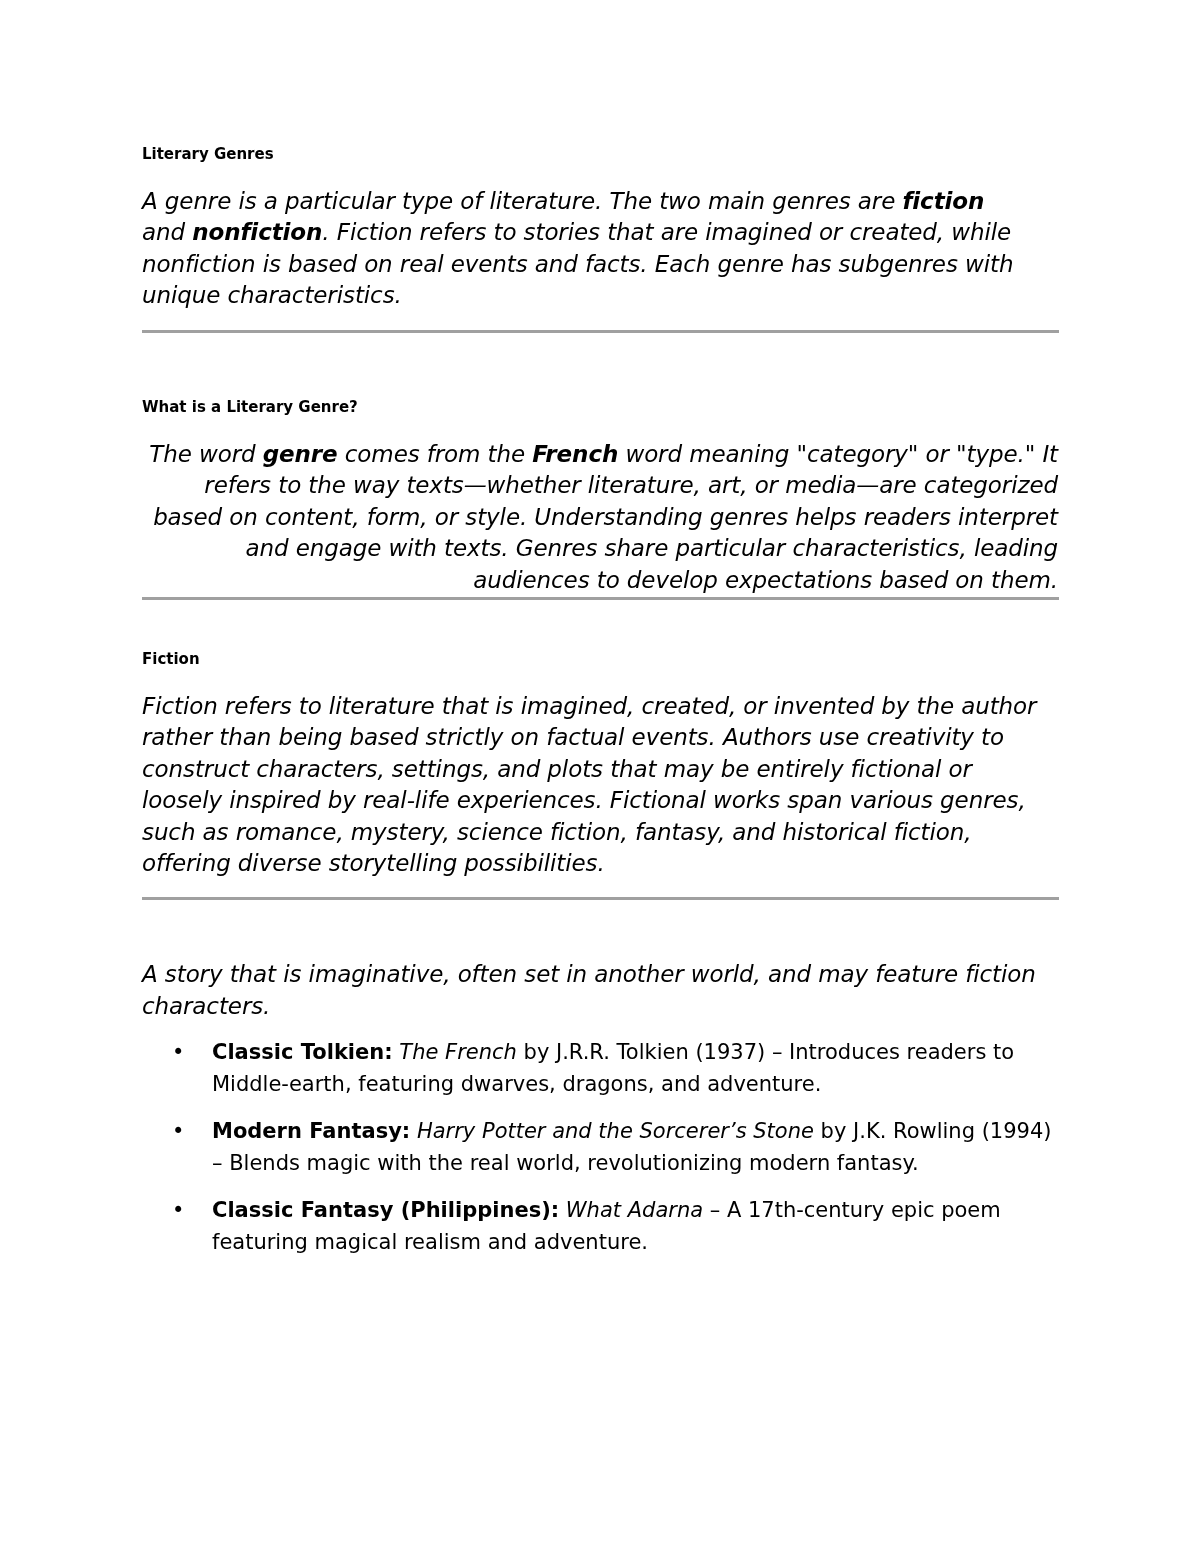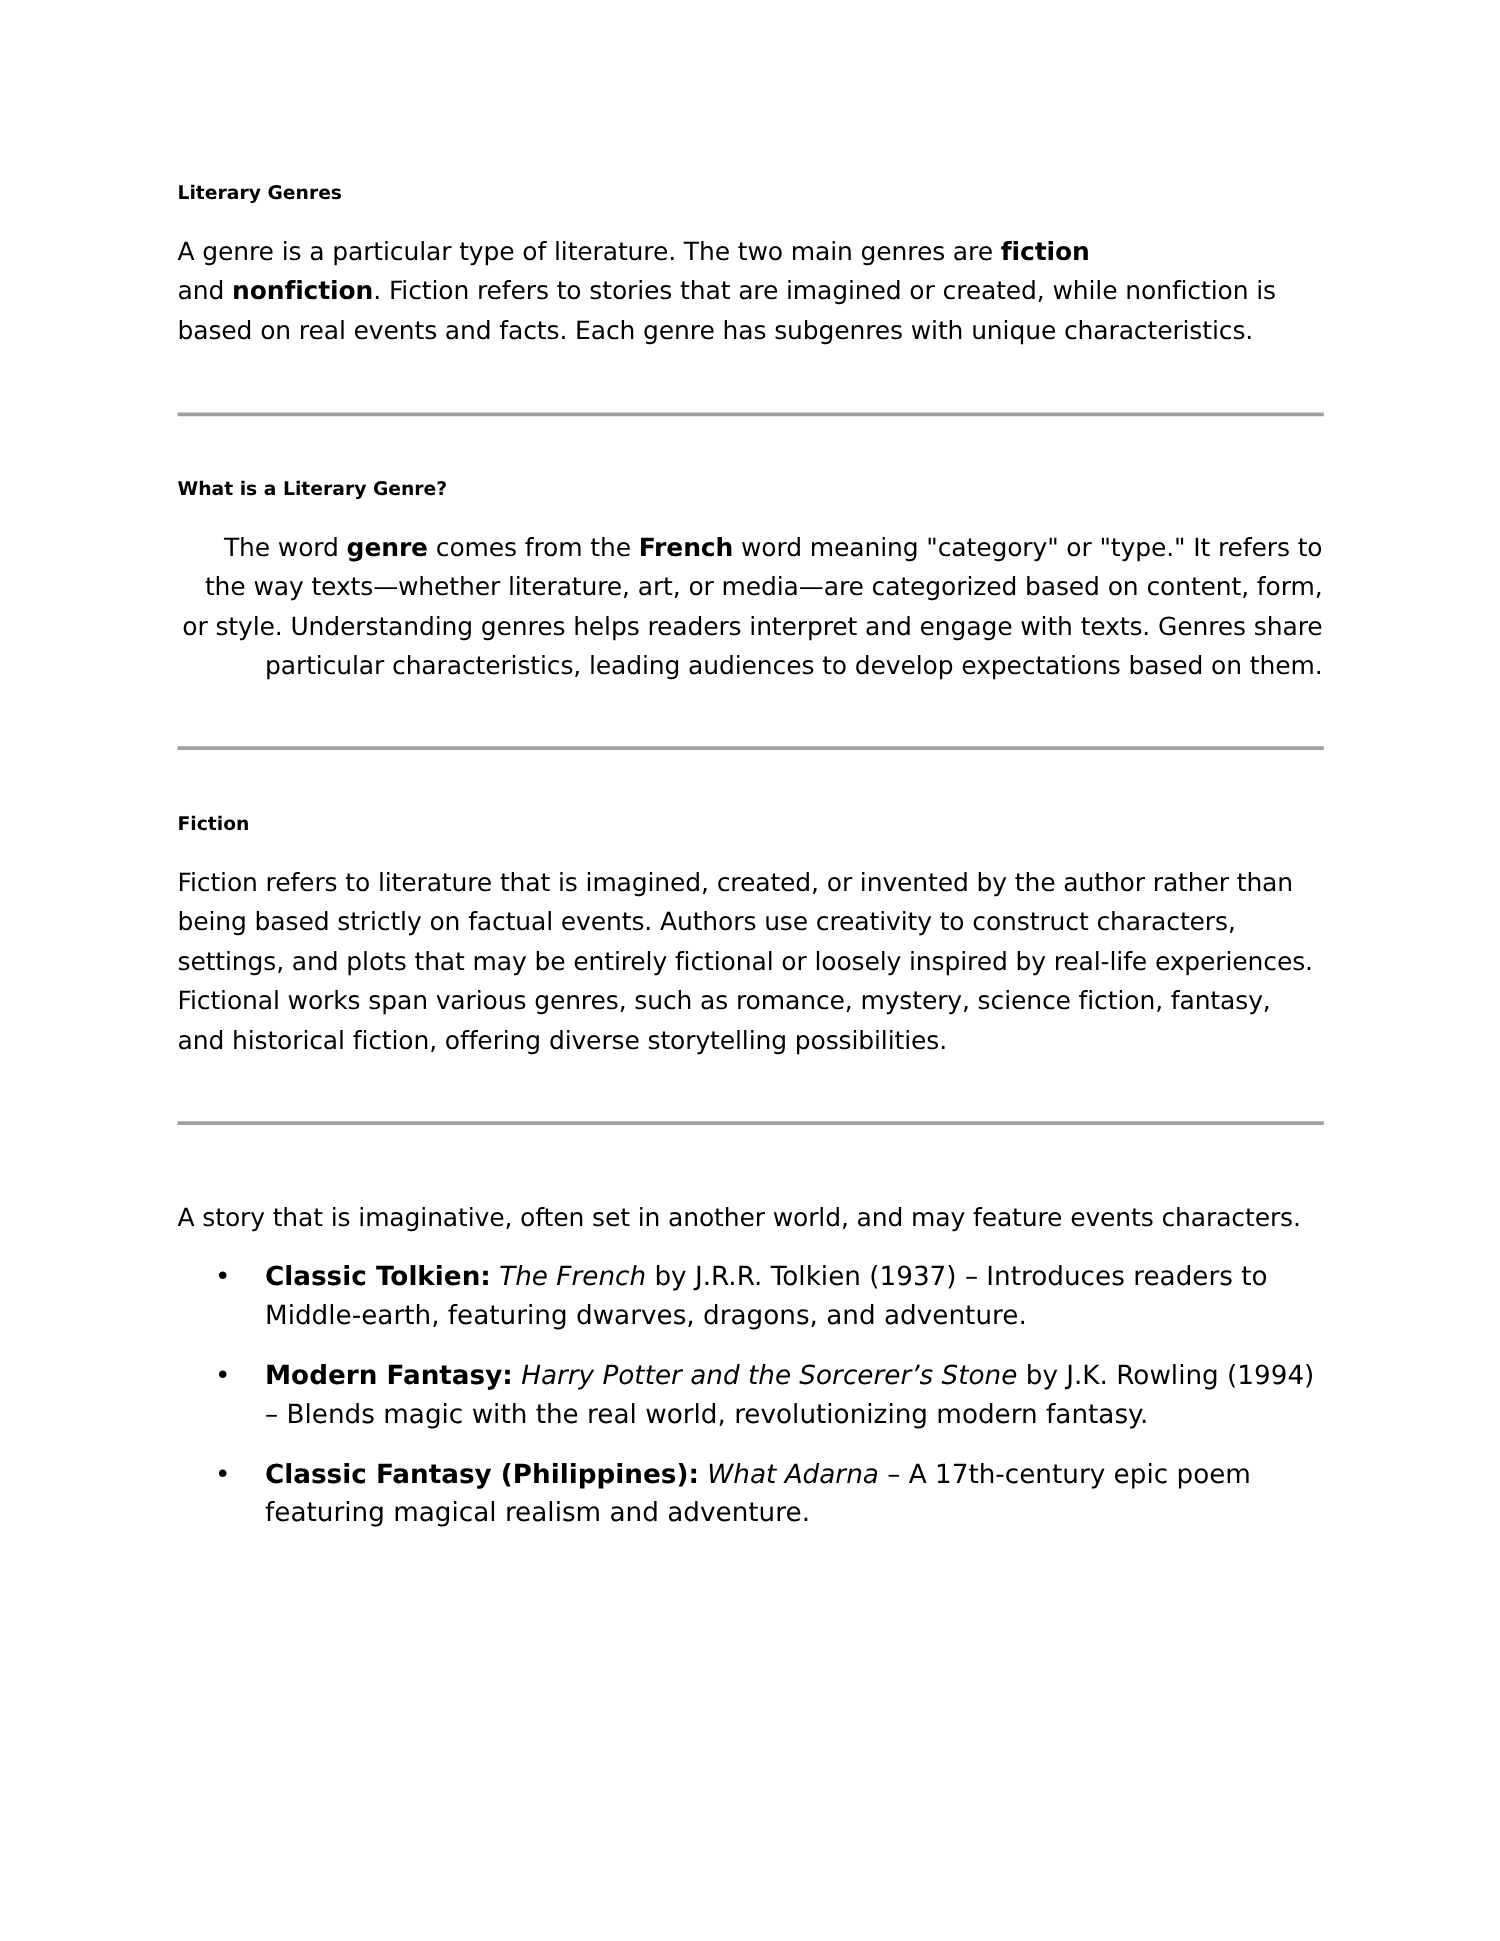--- a/index.html
+++ b/index.html
@@ -1,20 +1,20 @@
 <!DOCTYPE html>
 <html><head>
 <meta charset="utf-8">
 <style>
   html, body { margin: 0; padding: 0; background: #ffffff; }
   body { width: 1200px; height: 1553px; position: relative; overflow: hidden;
          font-family: "DejaVu Sans", sans-serif; color: #000; }
   .page { position: absolute; left: 142px; top: 0; width: 916px; }
   .h { font-weight: bold; font-size: 15px; line-height: 31.5px; margin: 0; }
-  .p { font-size: 20px; line-height: 31.5px; margin: 0; letter-spacing: -0.1px; }
+  .p { font-size: 23px; line-height: 31.5px; margin: 0; letter-spacing: -0.1px; font-style: italic; }
   .rule { position: absolute; left: 0; width: 917px; height: 3px; background: #a0a0a0; }
   .abs { position: absolute; left: 0; width: 916px; }
   ul.ex { list-style: none; margin: 0; padding: 0; }
   ul.ex li { position: relative; padding-left: 70px; font-size: 21px; line-height: 31.5px; }
   ul.ex li .bullet { position: absolute; left: 30px; top: 0; }
   b { font-weight: bold; }
   i { font-style: italic; }
 </style>
 </head>
 <body>
@@ -22,36 +22,36 @@
 <div class="page">
 
   <div class="abs" style="top:139px;">
     <h1 class="h">Literary Genres</h1>
     <p class="p" style="margin-top:15px;">
       <span>A genre is a particular type of literature. The two main genres are </span><b>fiction</b><br><span> and </span><b>nonfiction</b><span>. Fiction refers to stories that are imagined or created, while nonfiction is based on real events and facts. Each genre has subgenres with unique characteristics.</span>
     </p>
   </div>
   <div class="rule" style="top:330px;"></div>
 
-  <div class="abs" style="top:376px;">
+  <div class="abs" style="top:392px;">
     <h2 class="h">What is a Literary Genre?</h2>
     <p class="p" style="margin-top:15px;text-align:right;">
       <span>The word </span><b>genre</b><span> comes from the </span><b>French</b><span> word meaning "category" or "type." It refers to the way texts—whether literature, art, or media—are categorized based on content, form, or style. Understanding genres helps readers interpret and engage with texts. Genres share particular characteristics, leading audiences to develop expectations based on them.</span>
     </p>
   </div>
   <div class="rule" style="top:597px;"></div>
 
   <div class="abs" style="top:644px;">
     <h2 class="h">Fiction</h2>
     <p class="p" style="margin-top:15px;">Fiction refers to literature that is imagined, created, or invented by the author rather than being based strictly on factual events. Authors use creativity to construct characters, settings, and plots that may be entirely fictional or loosely inspired by real-life experiences. Fictional works span various genres, such as romance, mystery, science fiction, fantasy, and historical fiction, offering diverse storytelling possibilities.</p>
   </div>
   <div class="rule" style="top:897px;"></div>
 
   <div class="abs" style="top:944px;">
-    <p class="p" style="margin-top:15px;">A story that is imaginative, often set in another world, and may feature events characters.</p>
+    <p class="p" style="margin-top:15px;">A story that is imaginative, often set in another world, and may feature fiction characters.</p>
     <ul class="ex" style="margin-top:15px;">
       <li>
         <span class="bullet">•</span>
         <b>Classic Tolkien:</b> <i>The French</i><span> by J.R.R. Tolkien (1937) – Introduces readers to Middle-earth, featuring dwarves, dragons, and adventure.</span>
       </li>
       <li style="margin-top:16px;">
         <span class="bullet">•</span>
         <b>Modern Fantasy:</b> <i>Harry Potter and the Sorcerer’s Stone</i><span> by J.K. Rowling (1994) – Blends magic with the real world, revolutionizing modern fantasy.</span>
       </li>
       <li style="margin-top:16px;">

